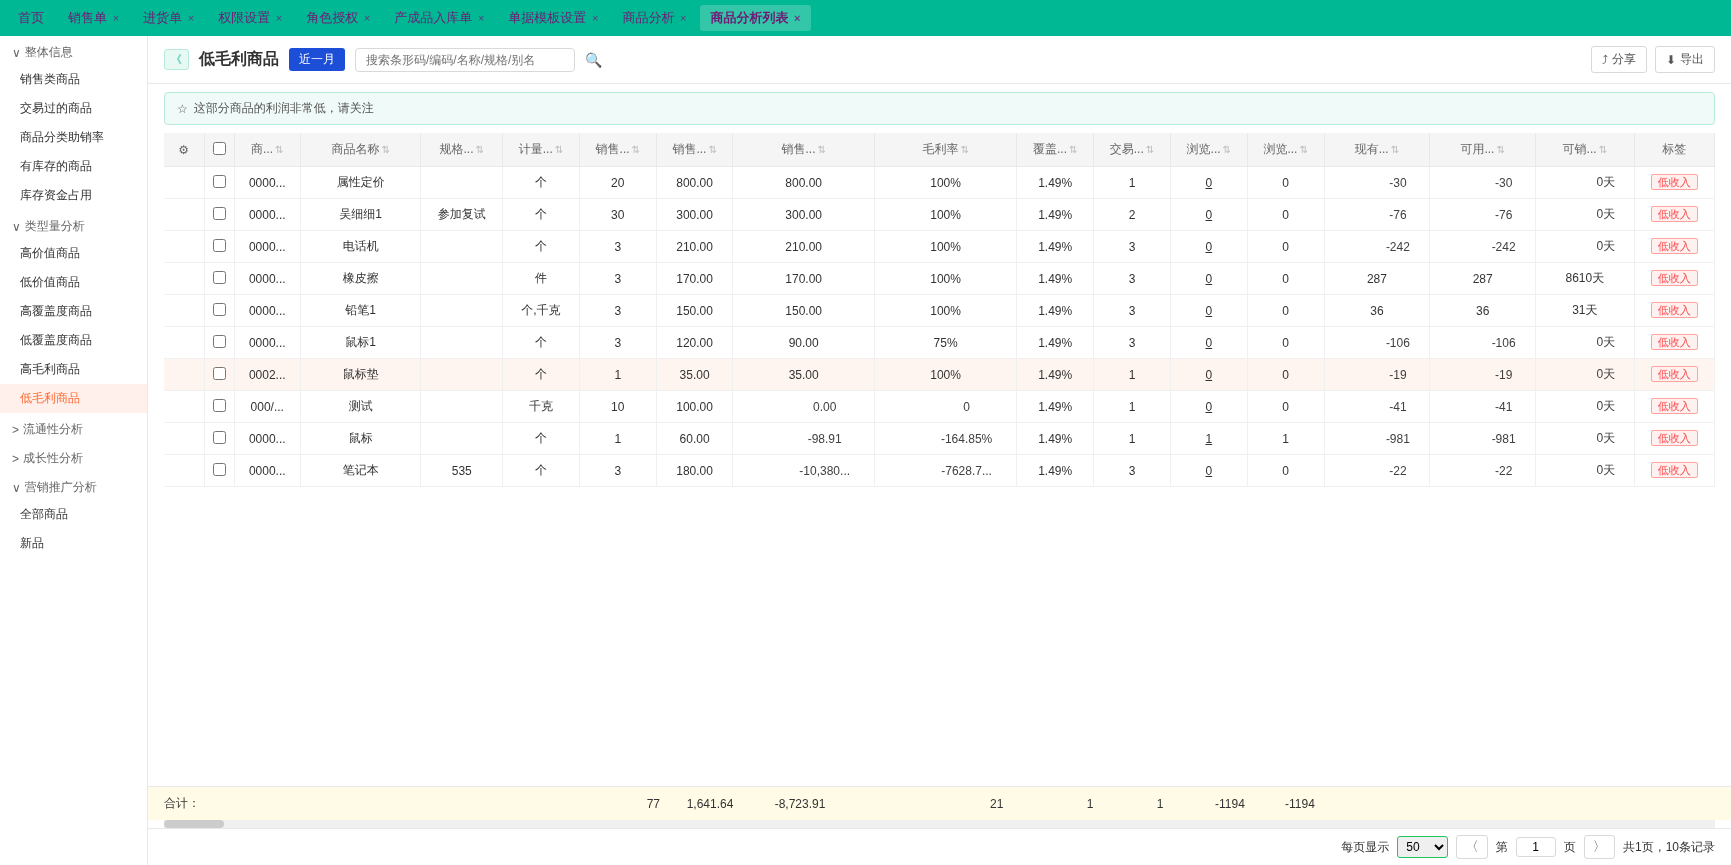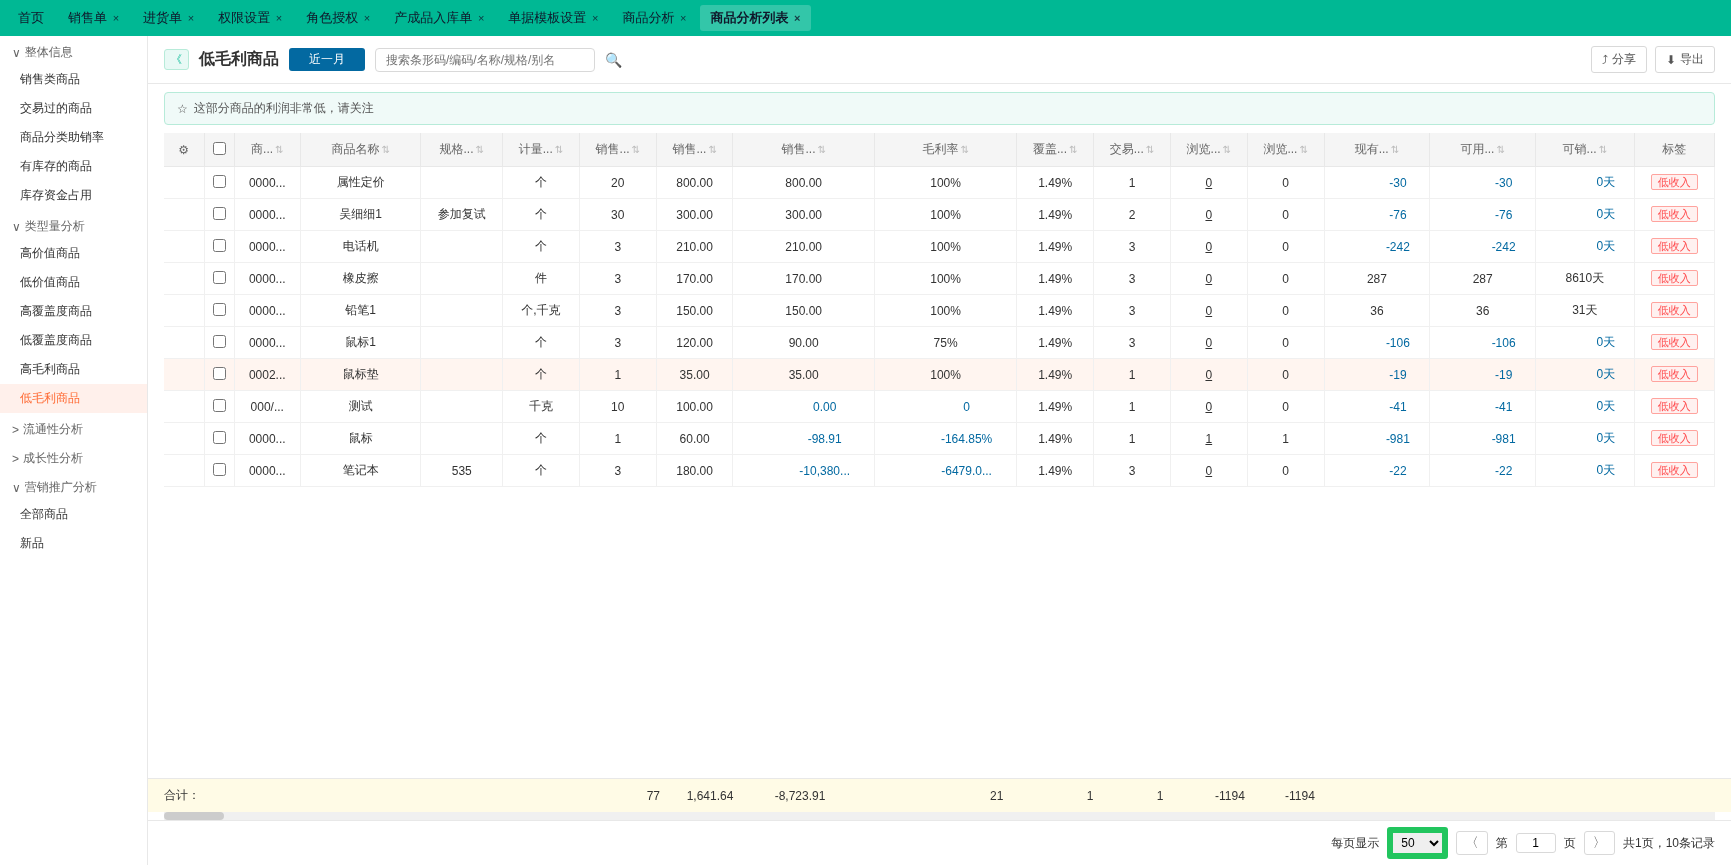--- a/index.html
+++ b/index.html
@@ -8,21 +8,21 @@
     
     .top-nav {
       background: #00b894;
       display: flex;
       align-items: center;
       height: 36px;
       padding: 0 8px;
       gap: 4px;
     }
     .top-nav .nav-item {
-      color: #0f172a;
+      color: #701a75;
       padding: 4px 10px;
       cursor: pointer;
       font-size: 13px;
       border-radius: 3px;
       white-space: nowrap;
     }
     .top-nav .nav-item.active { background: rgba(255,255,255,0.2); font-weight: bold; text-align: center; }
     .nav-close { font-size: 11px; margin-left: 2px; opacity: 0.8; }
 
     
@@ -74,25 +74,25 @@
       gap: 10px;
       border-bottom: 1px solid #e8e8e8;
       flex-shrink: 0;
     }
     .page-title {
       font-size: 16px;
       font-weight: bold;
       color: #333;
     }
     .time-filter-btn {
-      background: #0369a1;
+      background: #1d4ed8;
       color: #fff;
       border: none;
       border-radius: 3px;
-      padding: 3px 20px;
+      padding: 3px 10px;
       cursor: pointer;
       font-size: 12px;
     }
     .search-box {
       border: 1px solid #d9d9d9;
       border-radius: 4px;
       padding: 4px 10px;
       font-size: 12px;
       width: 220px;
       outline: none;
@@ -175,21 +175,21 @@
     tbody tr {
       border-bottom: 1px solid #f0f0f0;
     }
     tbody tr.highlighted { background: #fff5f0; }
     tbody td {
       padding: 7px 6px;
       text-align: center;
       border-right: 1px solid #f0f0f0;
       white-space: nowrap;
     }
-    td.red { color: #0369a1; padding-left: 48px; }
+    td.red { color: #404040; padding-left: 48px; }
     .tag-low-income {
       background: #fff1f0;
       color: #ff4d4f;
       border: 1px solid #ffa39e;
       border-radius: 2px;
       padding: 1px 6px;
       font-size: 11px;
     }
     .link-underline {
       text-decoration: underline;
@@ -217,21 +217,21 @@
       align-items: center;
       justify-content: flex-end;
       padding: 6px 16px;
       border-top: 1px solid #e8e8e8;
       gap: 8px;
       font-size: 12px;
       background: #fff;
       flex-shrink: 0;
     }
     .page-size-select {
-      border: 6px solid #22c55e;
+      border: 1px solid #22c55e;
       border-radius: 3px;
       padding: 2px 4px;
       font-size: 12px;
     }
     .page-nav-btn {
       border: 1px solid #d9d9d9;
       background: #fff;
       padding: 2px 8px;
       border-radius: 3px;
       cursor: pointer;
@@ -584,21 +584,21 @@
             <tr>
     <td></td>
     <td><input type="checkbox" style=""></td>
     <td>0000...</td>
     <td>笔记本</td>
     <td>535</td>
     <td>个</td>
     <td>3</td>
     <td>180.00</td>
     <td class="red">-10,380...</td>
-    <td class="red">-6479.0...</td>
+    <td class="red">-7628.7...</td>
     <td>1.49%</td>
     <td>3</td>
     <td><span class="link-underline">0</span></td>
     <td>0</td>
     <td class="red">-22</td>
     <td class="red">-22</td>
     <td class="red">0天</td>
     <td><span class="tag-low-income">低收入</span></td>
   </tr>
           </tbody>

